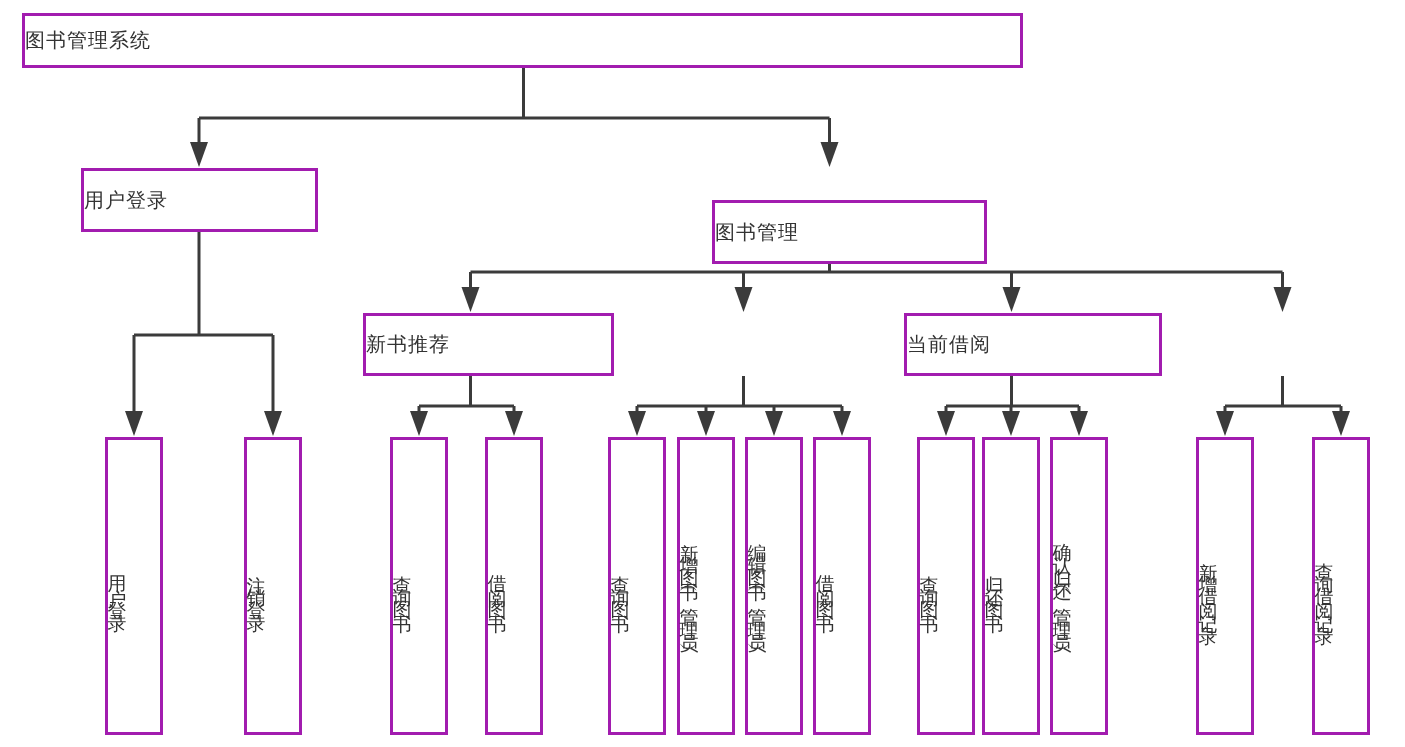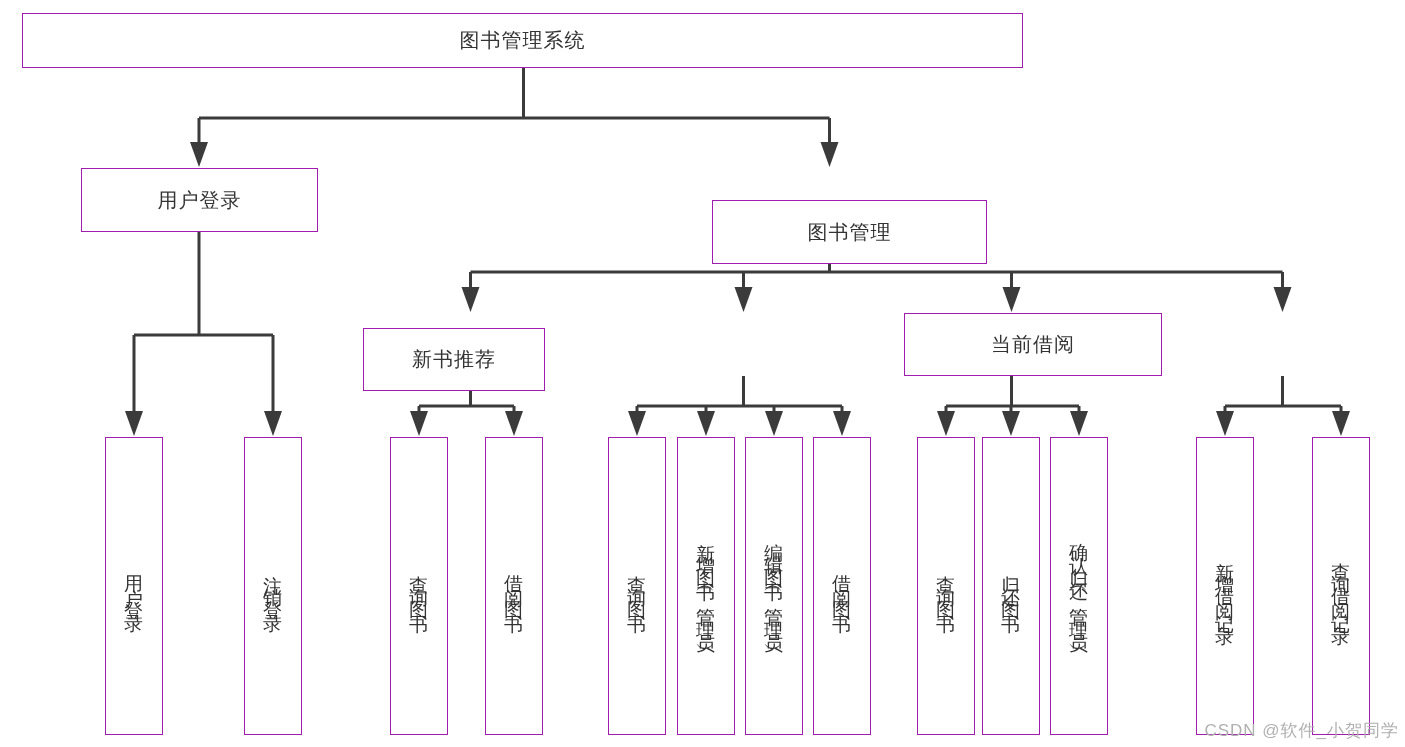--- a/index.html
+++ b/index.html
@@ -8,22 +8,22 @@
     width:1405px;height:747px;
     background:#ffffff;
     font-family:"Liberation Sans","DejaVu Sans",sans-serif;
     overflow:hidden;
   }
   .connectors{position:absolute;left:0;top:0;width:1405px;height:747px;}
   .node{
     position:absolute;
     box-sizing:border-box;
     background:#ffffff;
-    border:1px solid #a21caf;
-    display:flex;align-items:center;justify-content:center;
+    border:3px solid #a21caf;
+    display:flex;align-items:center;
     color:#333333;
   }
   .hbox{font-size:20px;letter-spacing:1px;}
   .vbox .vlabel{
     writing-mode:vertical-rl;
     text-orientation:mixed;
     font-size:19px;
     line-height:1;
     letter-spacing:13px;
     color:#333333;
@@ -94,21 +94,21 @@
     <span>图书管理系统</span>
   </div>
 
   <div class="node hbox" style="left:81px;top:168px;width:237px;height:64px;">
     <span>用户登录</span>
   </div>
   <div class="node hbox" style="left:712px;top:168px;width:275px;height:64px;margin-top:32px;">
     <span>图书管理</span>
   </div>
 
-  <div class="node hbox" style="left:363px;top:328px;width:182px;height:63px;font-family:Liberation Serif, serif;">
+  <div class="node hbox" style="left:363px;top:313px;width:251px;height:63px;font-family:Liberation Serif, serif;">
     <span>新书推荐</span>
   </div>
   <div class="node hbox" style="left:904px;top:313px;width:258px;height:63px;">
     <span>当前借阅</span>
   </div>
 
   <div class="node vbox" style="left:105px;top:437px;width:58px;height:298px;">
     <span class="vlabel">用户登录</span>
   </div>
   <div class="node vbox" style="left:244px;top:437px;width:58px;height:298px;">
@@ -145,15 +145,14 @@
     <span class="vlabel">确认归还（管理员）</span>
   </div>
 
   <div class="node vbox" style="left:1196px;top:437px;width:58px;height:298px;">
     <span class="vlabel">新增借阅记录</span>
   </div>
   <div class="node vbox" style="left:1312px;top:437px;width:58px;height:298px;">
     <span class="vlabel">查询借阅记录</span>
   </div>
 
-  <div class="watermark">CSDN @软件_小贺同学</div>
 
 </div>
 
 </body></html>

